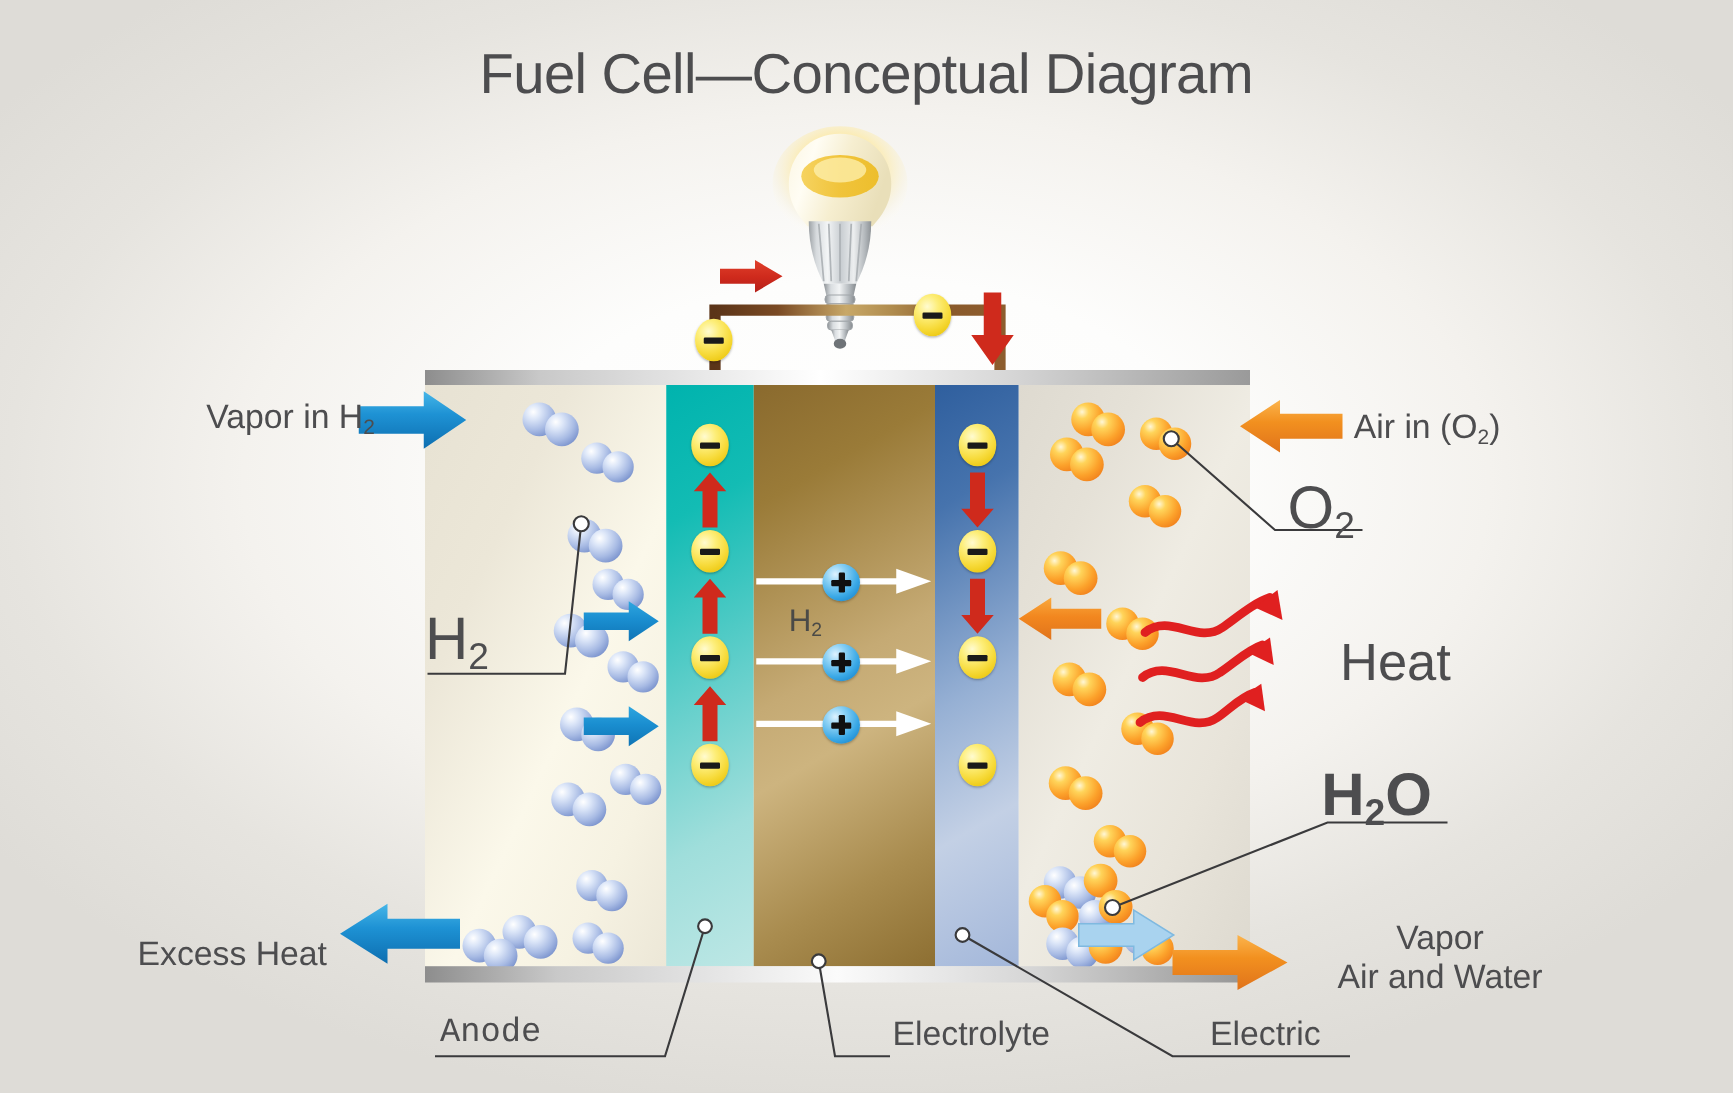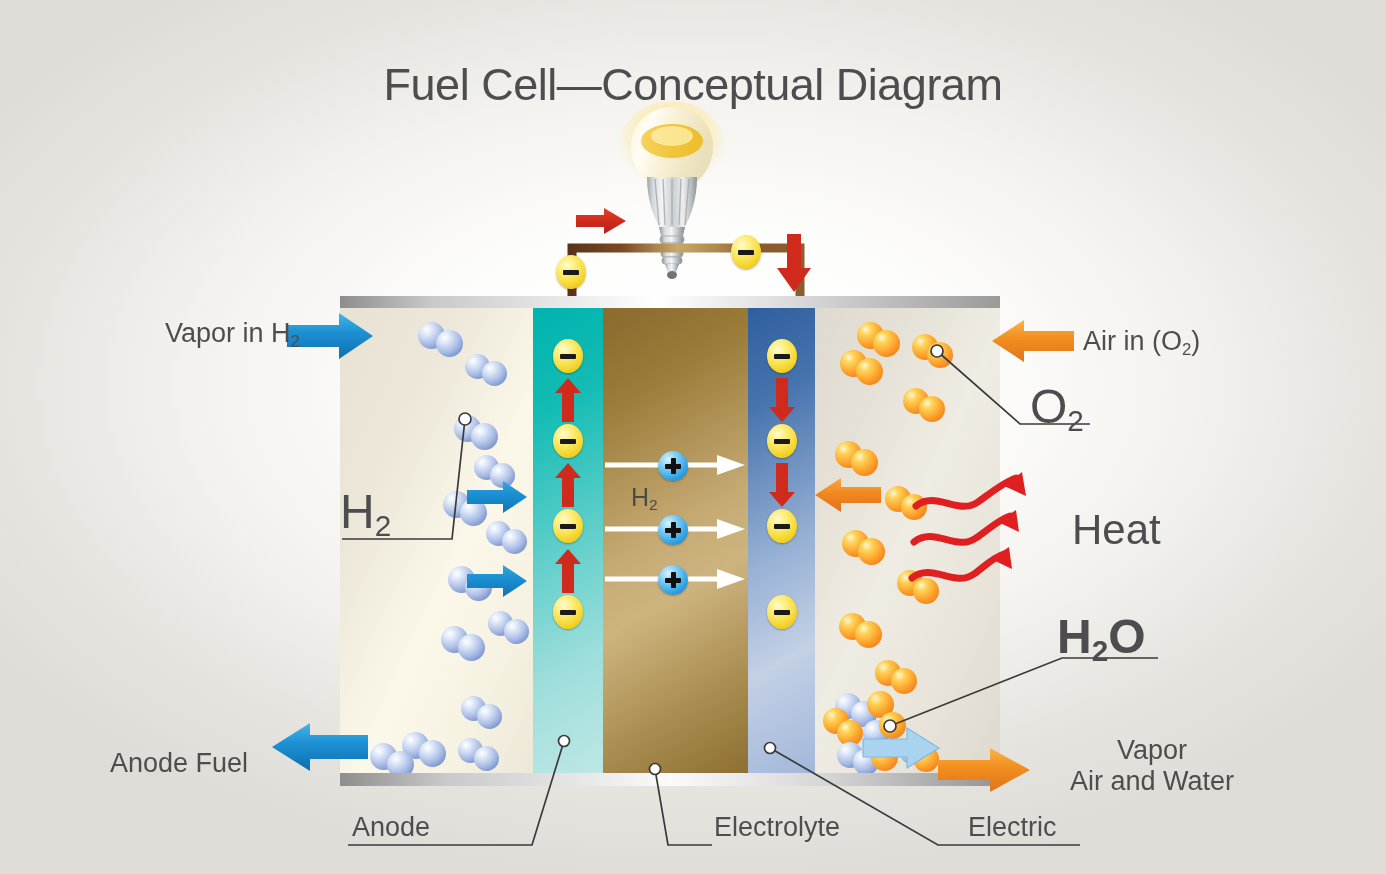--- a/index.html
+++ b/index.html
@@ -14,21 +14,20 @@
     background:
       radial-gradient(ellipse 62% 58% at 50% 44%, #ffffff 0%, #fdfdfc 32%, #f4f2ee 58%, #e6e4df 80%, #dedcd7 100%);
   }
   .abs{position:absolute;}
 
   
   #title{
     left:0;top:33px;width:1386px;text-align:center;
     font-size:45px;color:#4d4d4f;letter-spacing:-0.5px;
     white-space:nowrap;
-    margin-top:26px;
   }
 
   
   #cell{left:340px;top:296px;width:660px;height:490px;}
   #cell-top{
     position:absolute;left:0;top:0;width:660px;height:12px;
     background:linear-gradient(to right,#8d8d8d 0%,#c9c9c9 14%,#ffffff 48%,#d8d8d8 70%,#9a9a9a 100%);
   }
   #cell-bottom{
     position:absolute;left:0;bottom:0;width:660px;height:13px;
@@ -485,26 +484,26 @@
   <div class="abs lbl" style="left:1030px;top:379px;font-size:48px;">
     <span>O</span><sub>2</sub>
   </div>
 
   <div class="abs lbl" style="left:1072px;top:506px;font-size:42px;">Heat</div>
 
   <div class="abs lbl" style="left:1057px;top:609px;font-size:48px;font-weight:bold;">
     <span>H</span><sub>2</sub><span>O</span>
   </div>
 
-  <div class="abs lbl" style="left:110px;top:748px;font-size:27px;">Anode Fuel</div>
+  <div class="abs lbl" style="left:110px;top:748px;font-size:27px;">Excess Heat</div>
 
   <div class="abs lbl" style="left:1066px;top:735px;font-size:27px;text-align:center;width:172px;">
     <div>Vapor</div>
     <div>Air and Water</div>
   </div>
 
-  <div class="abs lbl" style="left:352px;top:812px;font-size:27px;">Anode</div>
+  <div class="abs lbl" style="left:352px;top:812px;font-size:27px;font-family:Liberation Mono, monospace;">Anode</div>
 
   <div class="abs lbl" style="left:714px;top:812px;font-size:27px;">Electrolyte</div>
 
   <div class="abs lbl" style="left:968px;top:812px;font-size:27px;">Electric</div>
 
 </div>
 
 </body></html>

